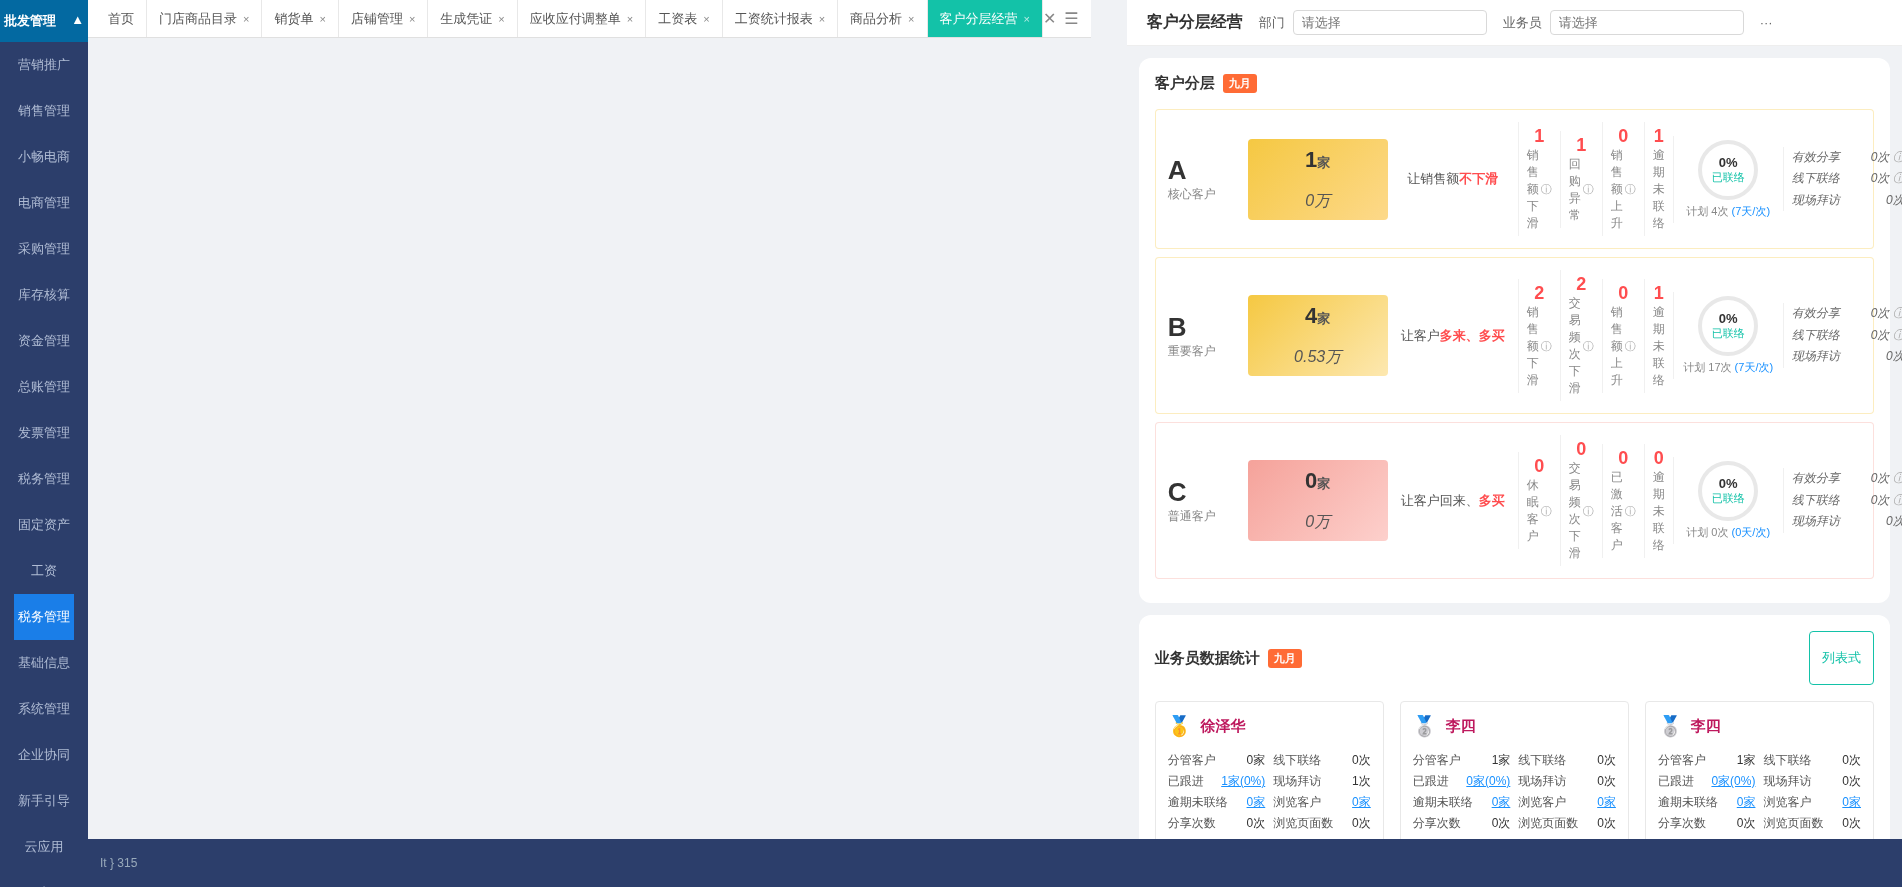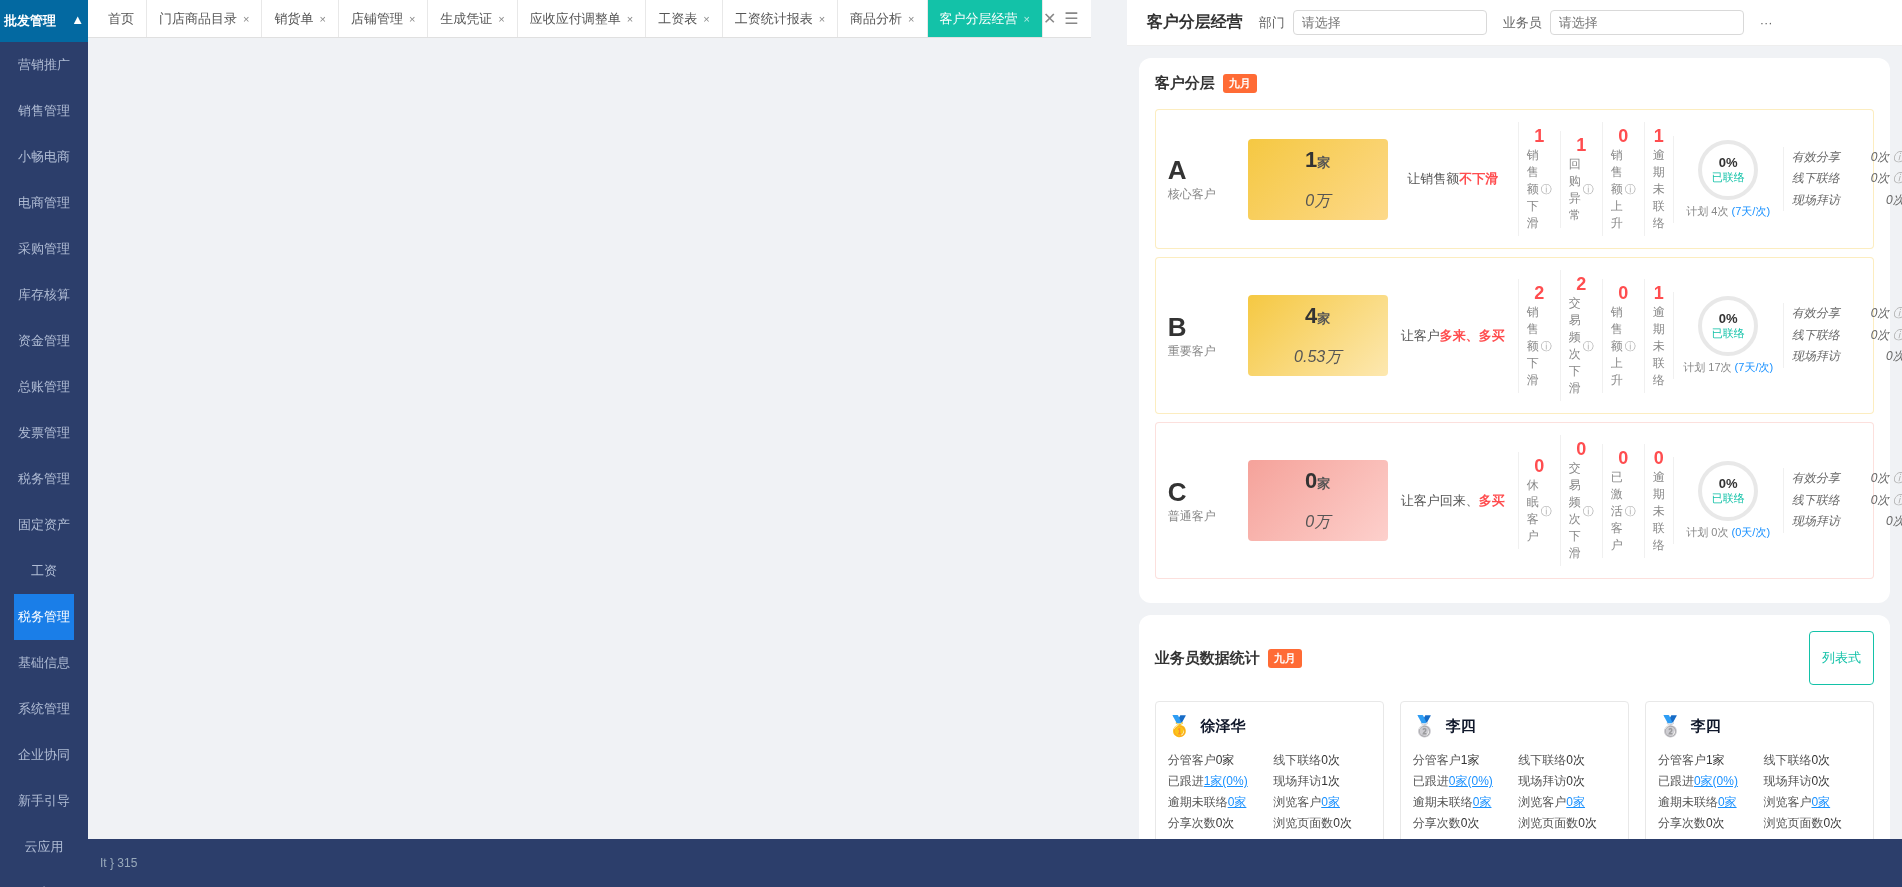--- a/index.html
+++ b/index.html
@@ -308,30 +308,30 @@
       border-radius: 4px;
       padding: 12px;
     }
     .staff-name-row {
       display: flex;
       align-items: center;
       gap: 8px;
       margin-bottom: 12px;
     }
     .staff-medal { font-size: 20px; }
-    .staff-name { font-size: 15px; font-weight: bold; color: #0f172a; }
+    .staff-name { font-size: 15px; font-weight: bold; color: #be185d; }
     .staff-stats-grid {
       display: grid;
       grid-template-columns: 1fr 1fr;
       gap: 4px 8px;
       font-size: 12px;
     }
     .staff-stat-row {
       display: flex;
-      justify-content: flex-start;
+      justify-content: space-between;
       color: #555;
       padding: 2px 0;
     }
     .staff-stat-row .val { color: #333; }
     .staff-stat-row .val-link { color: #1890ff; cursor: pointer; text-decoration: underline; }
 
     
     .list-btn {
       border: 1px solid #13c2a8;
       color: #13c2a8;

